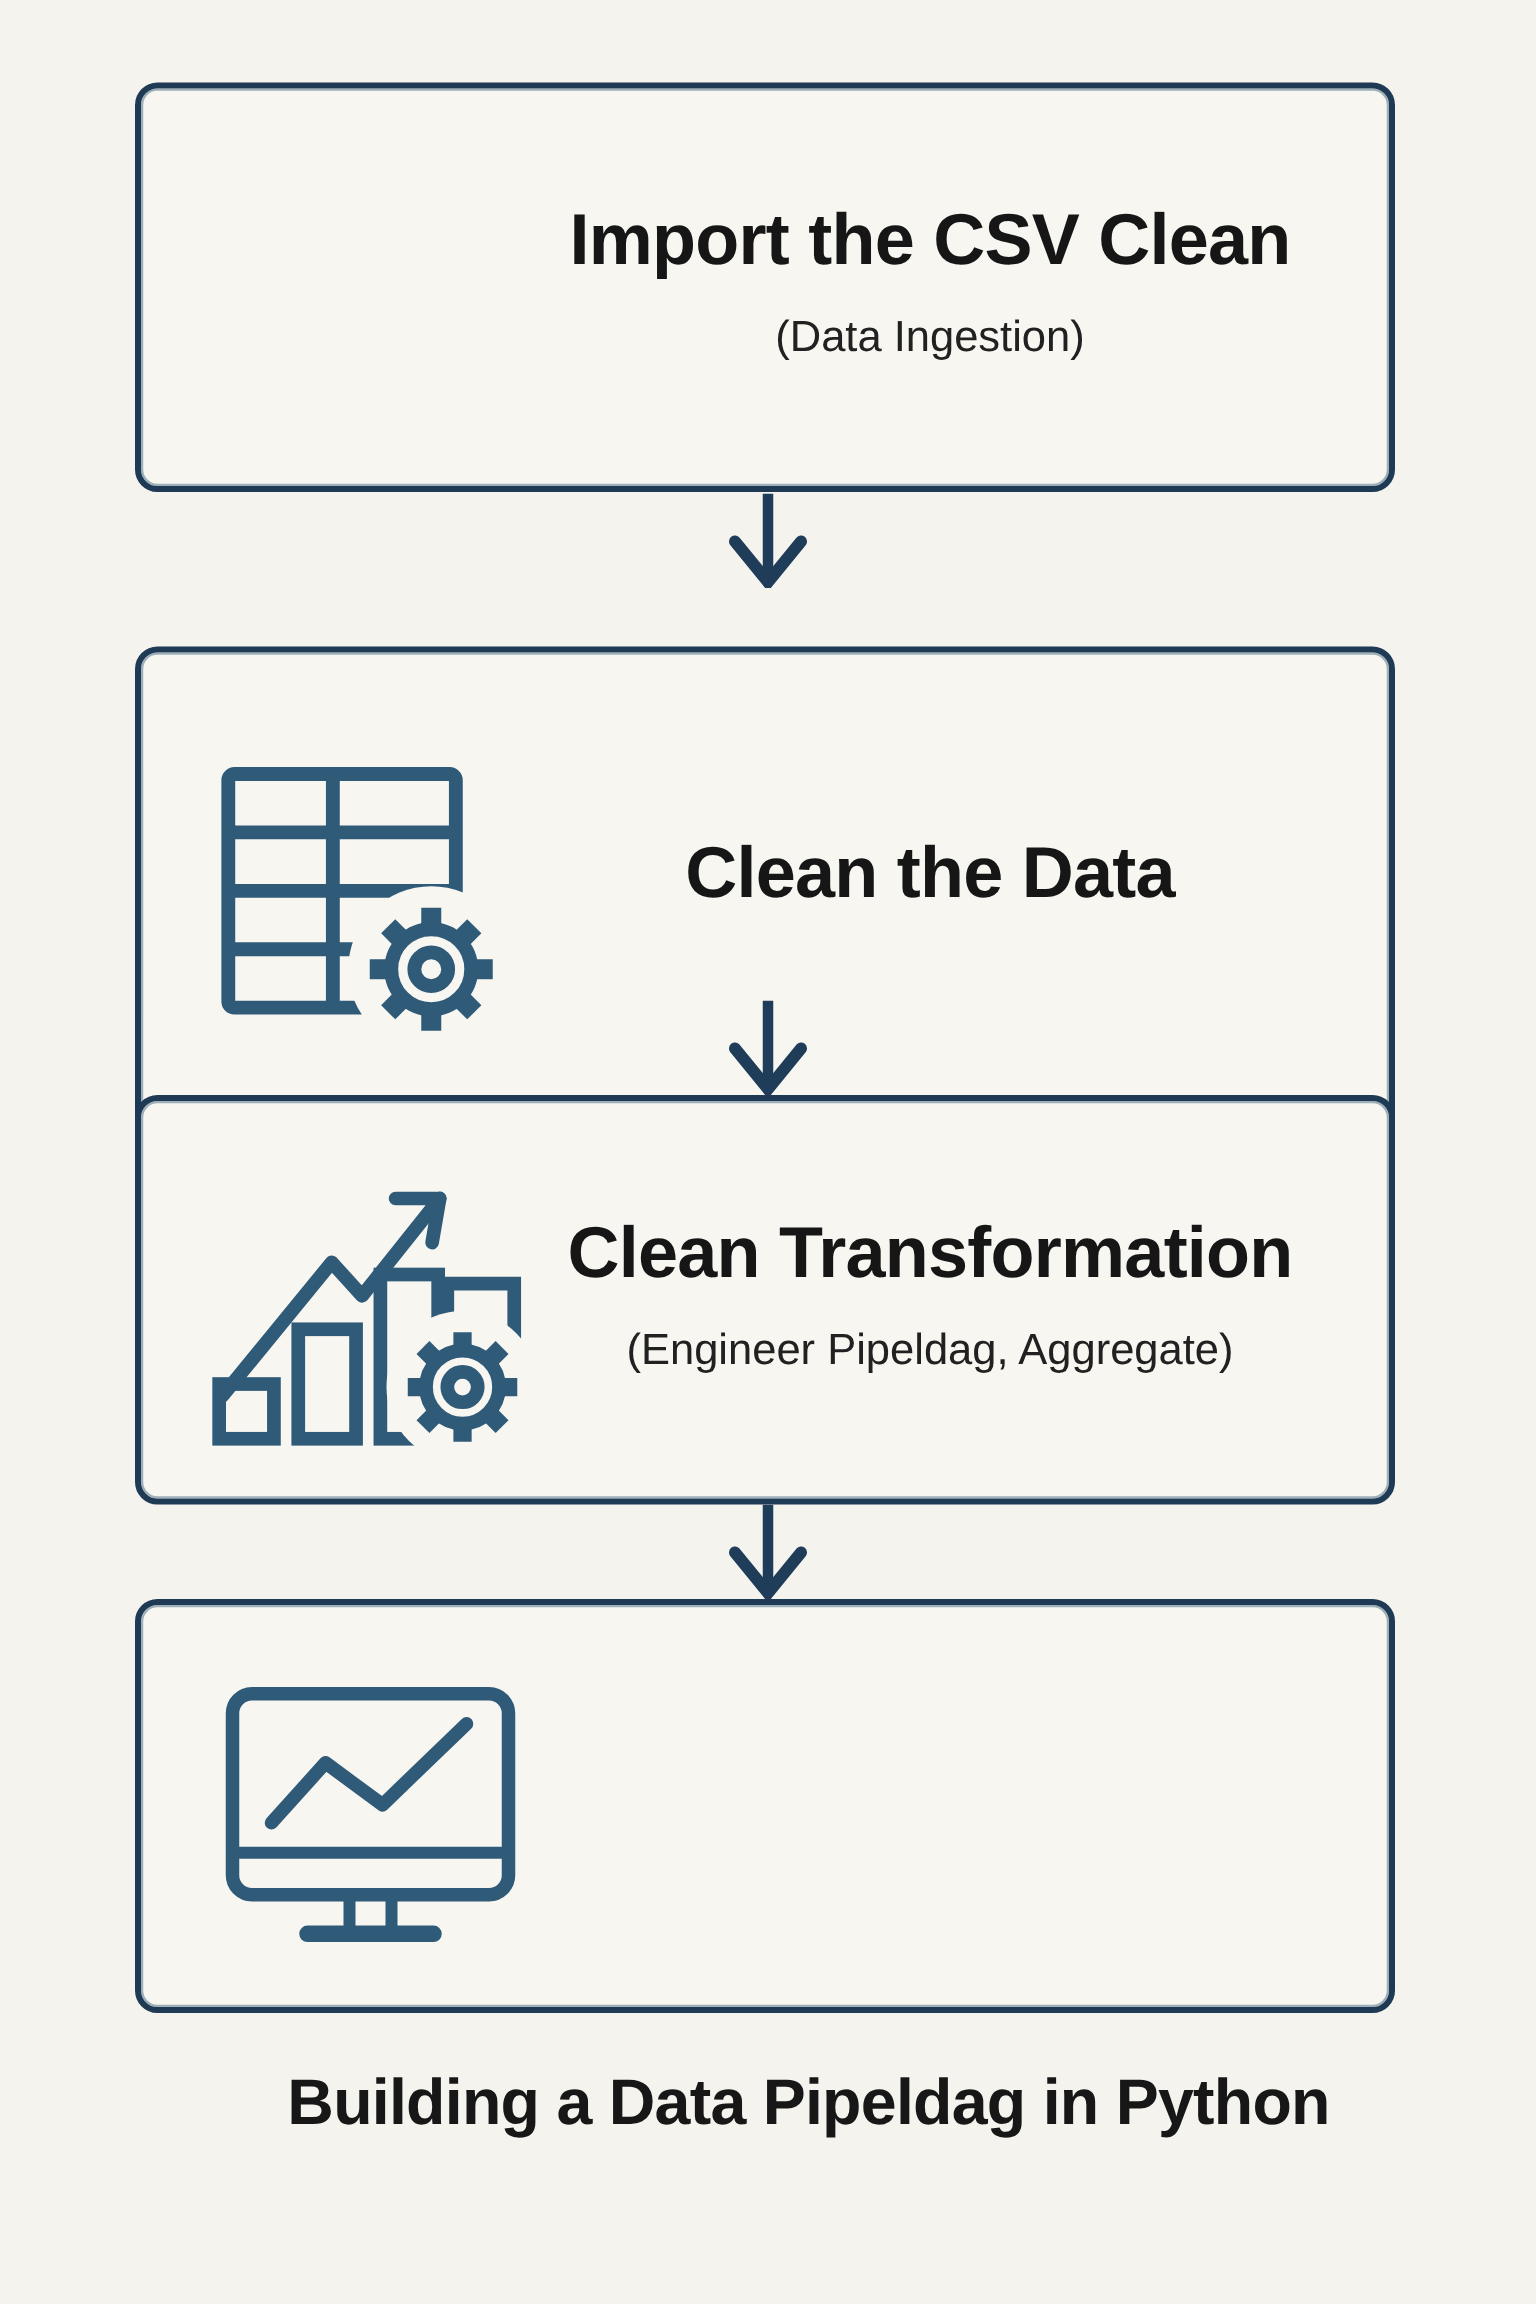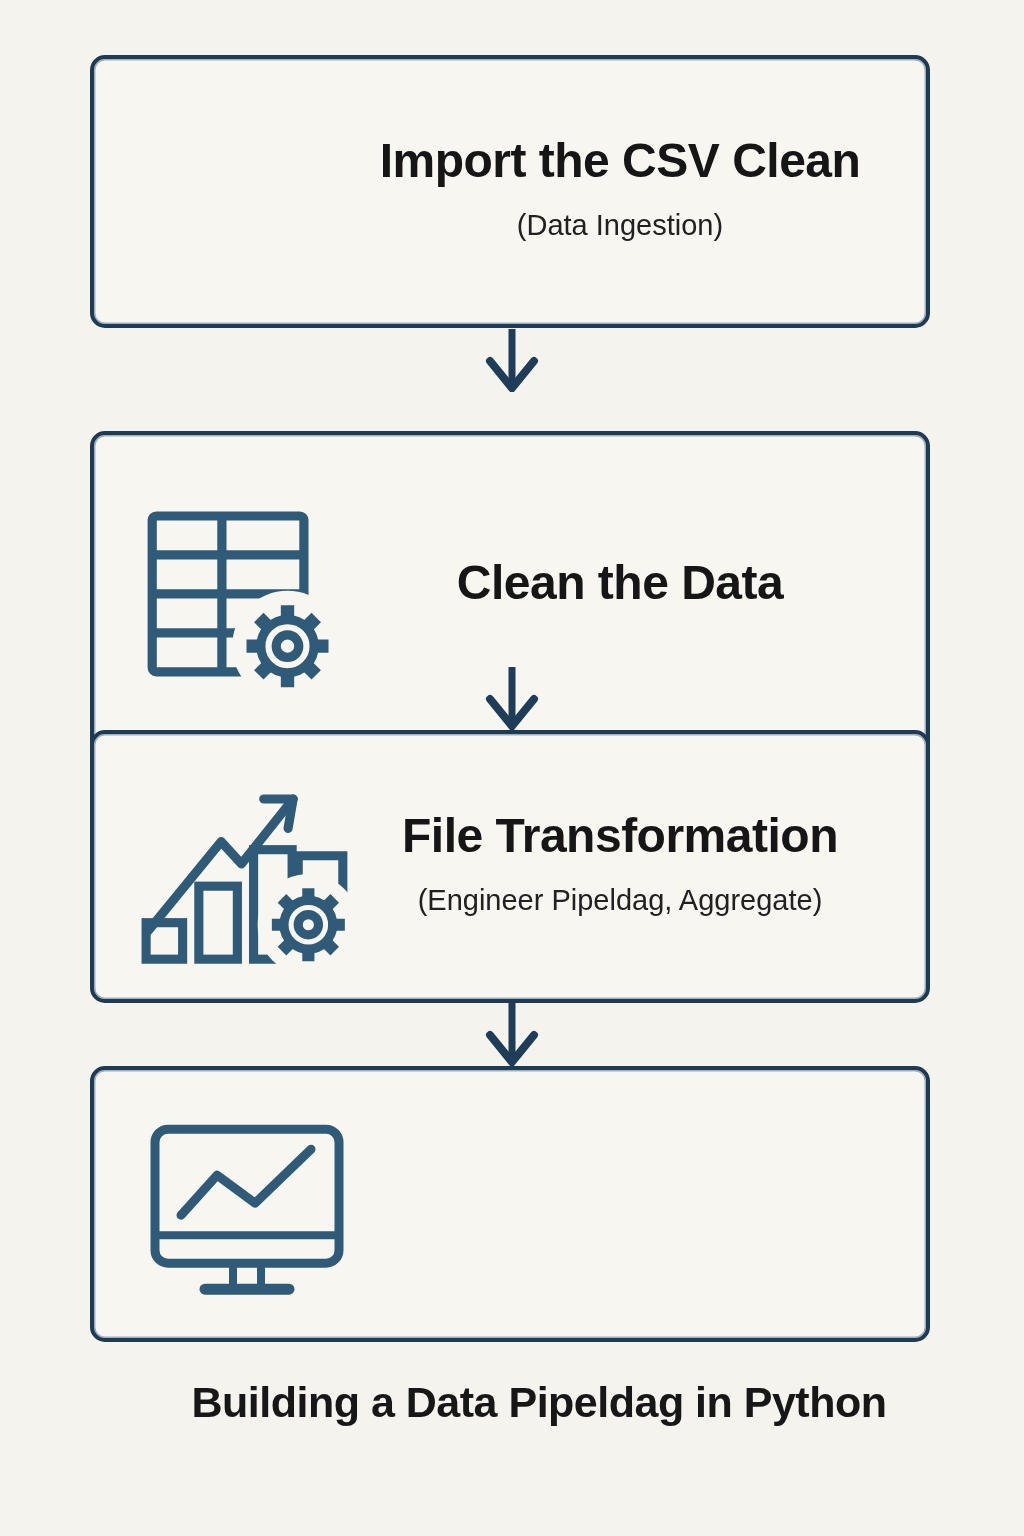--- a/index.html
+++ b/index.html
@@ -120,21 +120,21 @@
           <line x1="146" y1="142" x2="132" y2="142"></line>
           <line x1="152" y1="126" x2="142" y2="116"></line>
           <line x1="168" y1="120" x2="168" y2="106"></line>
           <line x1="184" y1="126" x2="194" y2="116"></line>
         </g>
         <circle cx="168" cy="142" r="24" fill="#f8f6f1" stroke="#2f5a78" stroke-width="9"></circle>
         <circle cx="168" cy="142" r="10" stroke="#2f5a78" stroke-width="9"></circle>
       </svg>
     </div>
     <div class="text-wrap">
-      <h2 class="step-title">File Transformation</h2>
+      <h2 class="step-title">Clean Transformation</h2>
       <p class="step-subtitle">(Engineer Pipeldag, Aggregate)</p>
     </div>
   </section>
 
   <div class="connector" style="top:1003px;">
     <svg width="70" height="63" viewBox="0 0 70 63" fill="none">
       <line x1="35" y1="0" x2="35" y2="59" stroke="#1f3c58" stroke-width="7"></line>
       <polyline points="13,32 35,59 57,32" stroke="#1f3c58" stroke-width="8" fill="none" stroke-linecap="round"></polyline>
     </svg>
   </div>

